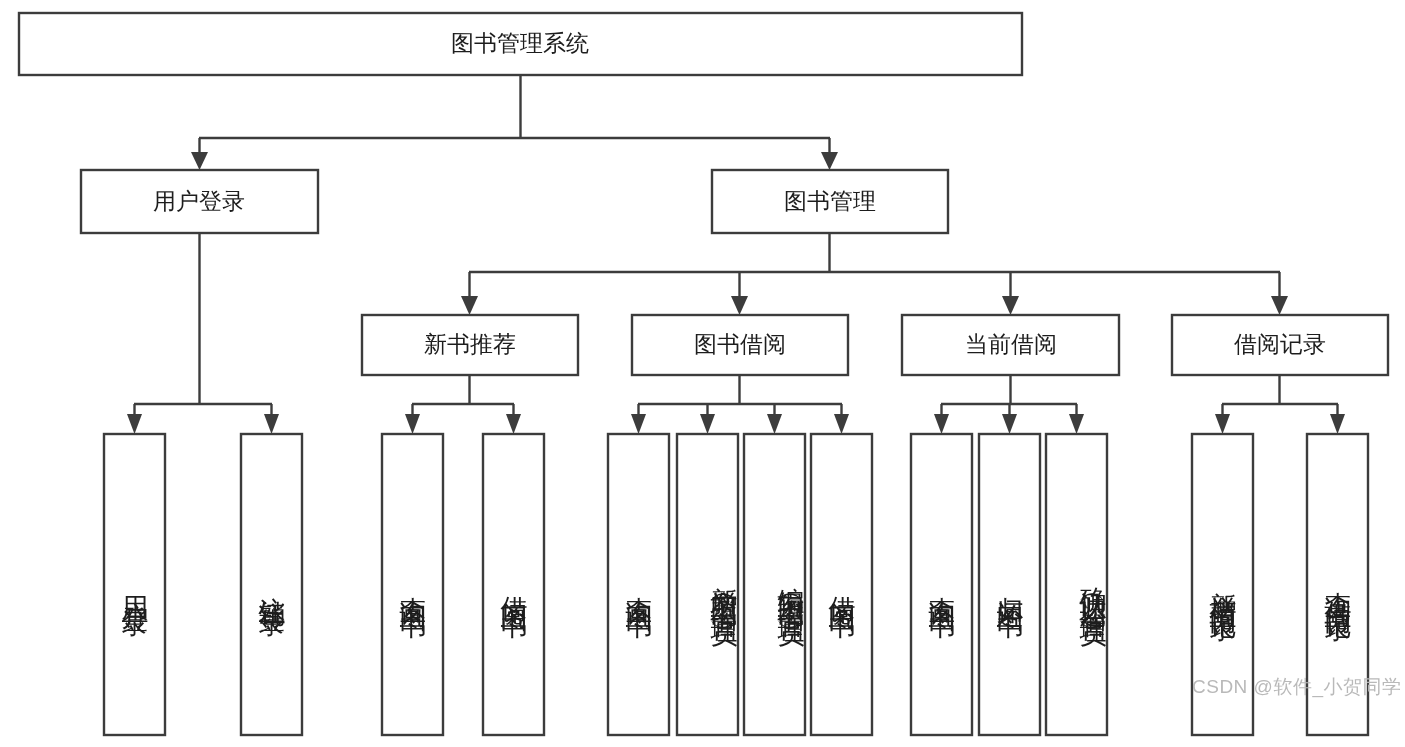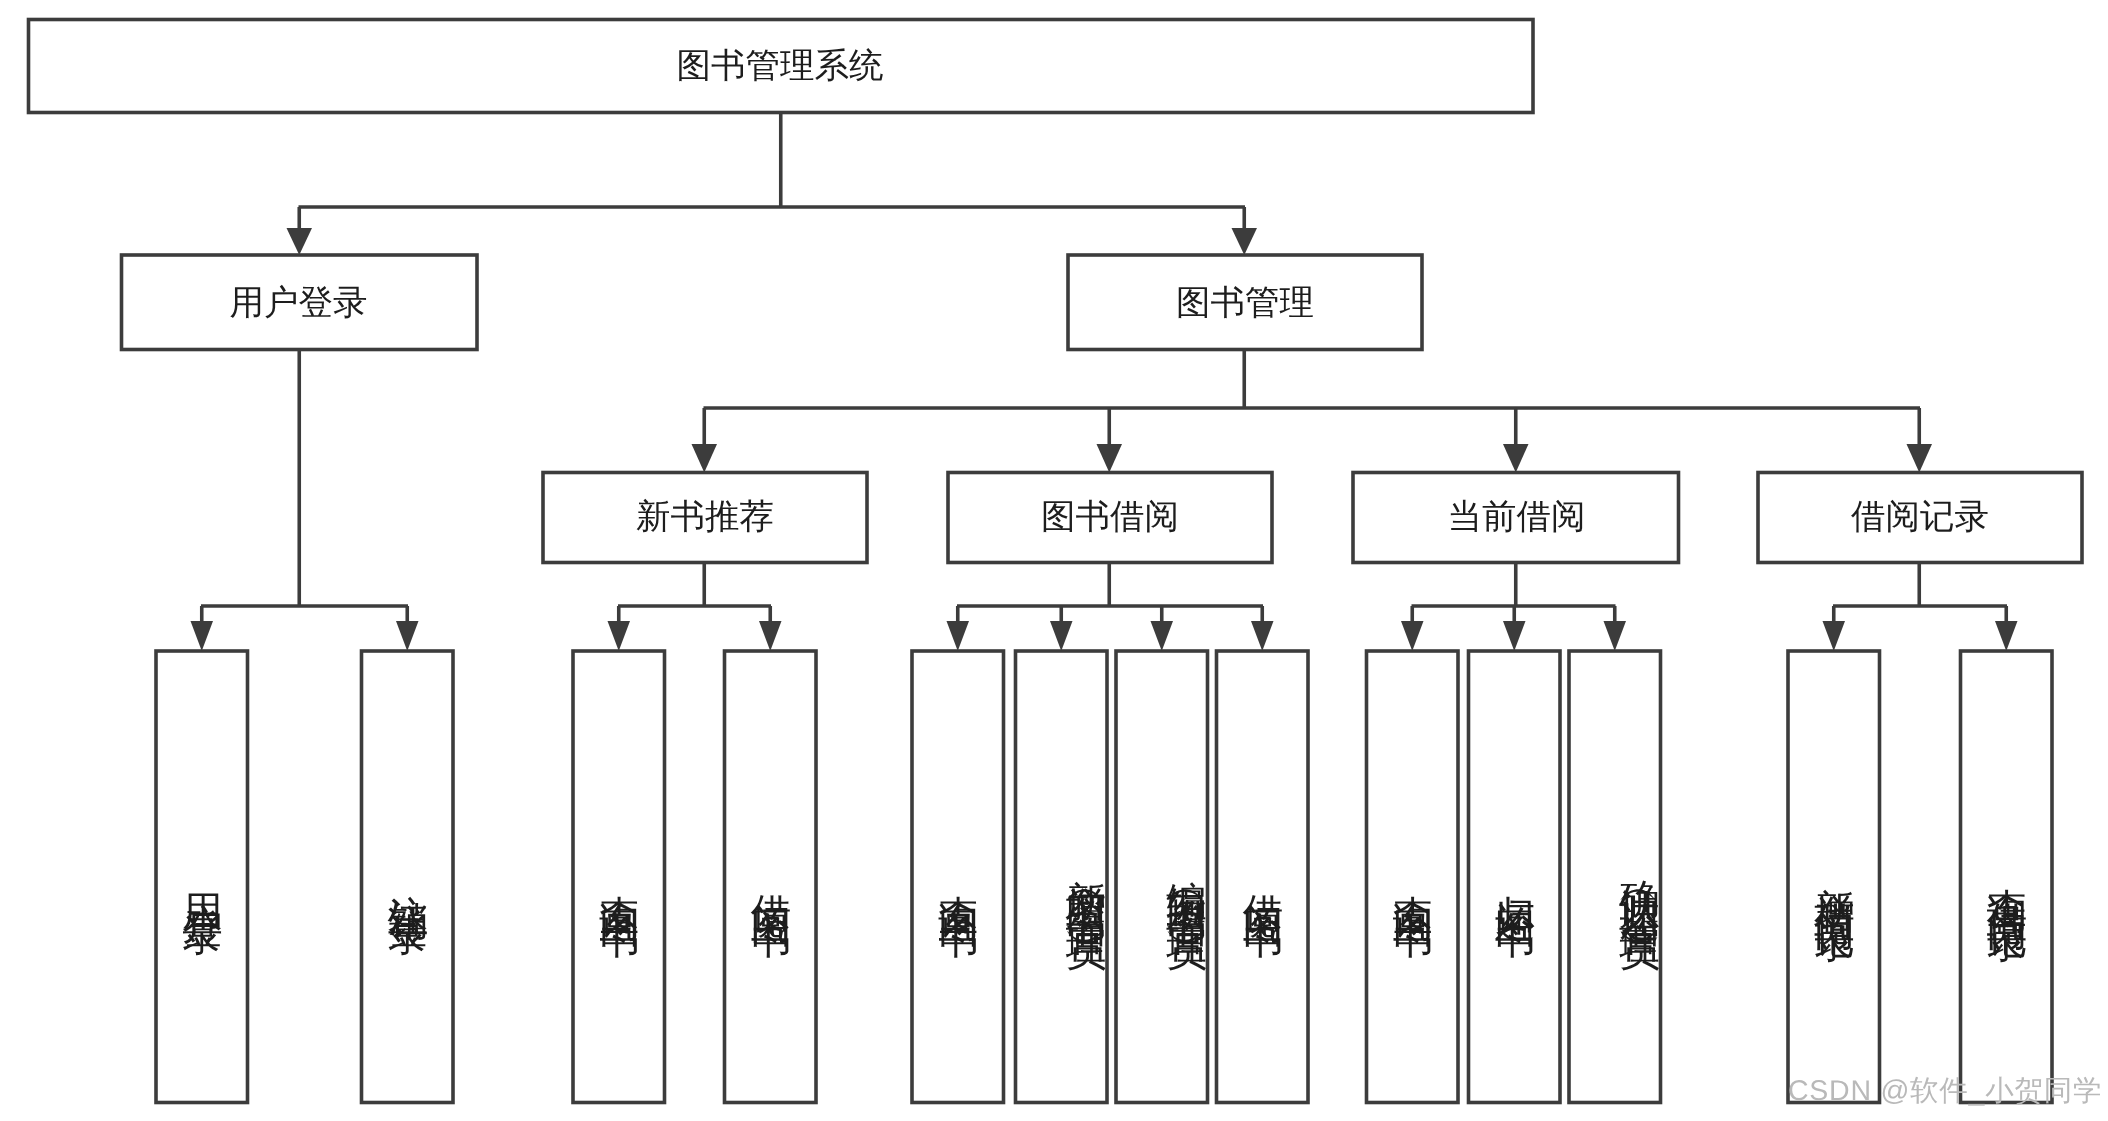--- a/index.html
+++ b/index.html
@@ -226,15 +226,15 @@
   <div class="leaf-label-v" style="left:744px; top:434px; width:61px; height:301px; align-items:flex-start; padding-top:6px; box-sizing:border-box;">编辑图书（管理员）</div>
   <div class="leaf-label-v" style="left:811px; top:434px; width:61px; height:301px;">借阅图书</div>
 
   <div class="leaf-label-v" style="left:911px; top:434px; width:61px; height:301px;">查询图书</div>
   <div class="leaf-label-v" style="left:979px; top:434px; width:61px; height:301px;">归还图书</div>
   <div class="leaf-label-v" style="left:1046px; top:434px; width:61px; height:301px; align-items:flex-start; padding-top:6px; box-sizing:border-box;">确认归还（管理员）</div>
 
   <div class="leaf-label-v" style="left:1192px; top:434px; width:61px; height:301px;">新增借阅记录</div>
   <div class="leaf-label-v" style="left:1307px; top:434px; width:61px; height:301px;">查询借阅记录</div>
 
-  <div class="watermark" style="left:1192px; top:714px;">CSDN @软件_小贺同学</div>
+  <div class="watermark" style="left:1192px; top:674px;">CSDN @软件_小贺同学</div>
 
 </div>
 
 </body></html>

